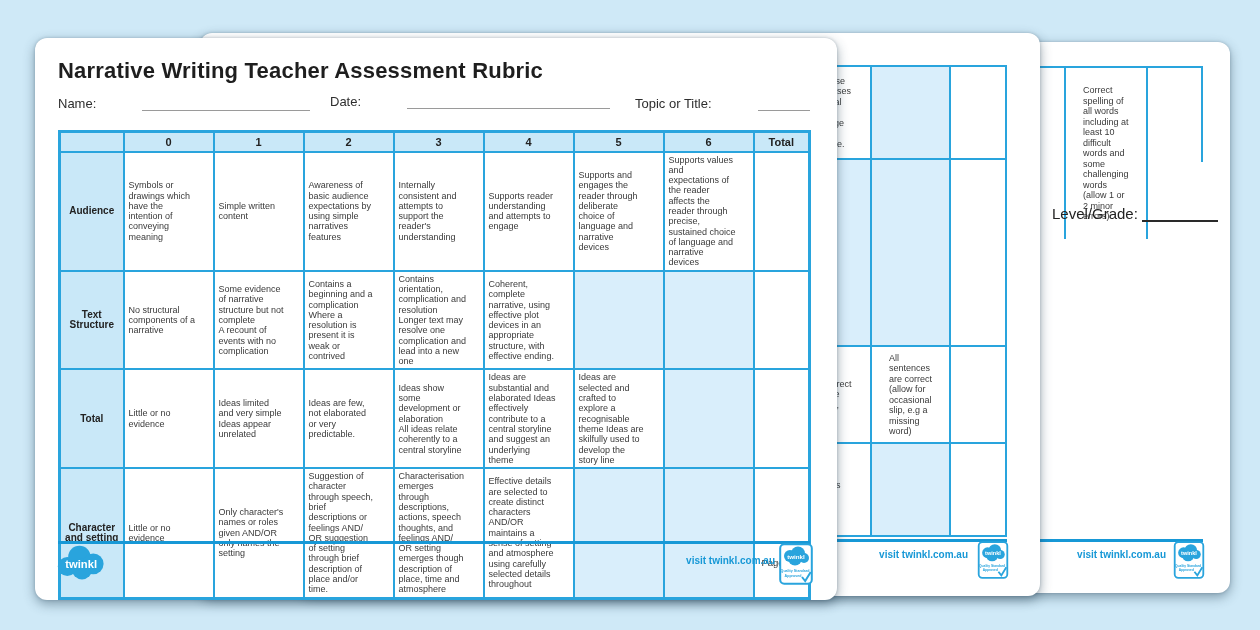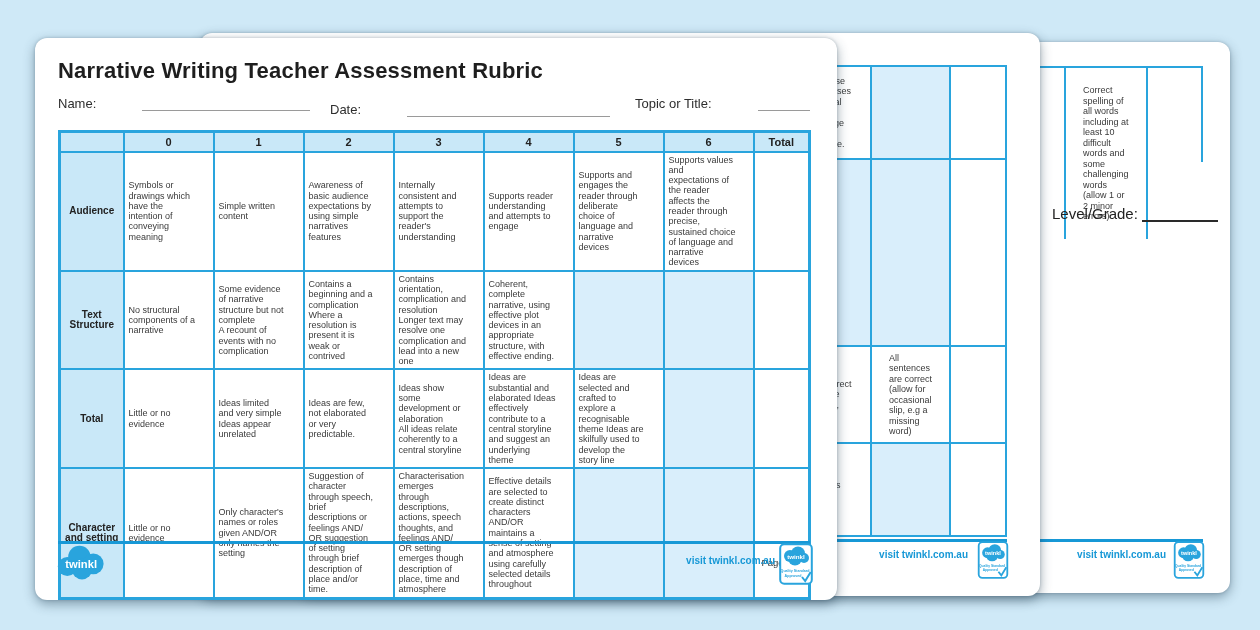--- a/index.html
+++ b/index.html
@@ -15,21 +15,21 @@
   .canvas{position:relative;width:1260px;height:630px;background:var(--bg);overflow:hidden;}
   .page{position:absolute;background:#ffffff;box-shadow:0 4px 12px rgba(30,60,80,.45),0 0 3px rgba(30,60,80,.25);border-radius:12px;}
   .page1{left:35px;top:38px;width:802px;height:562px;z-index:3;}
   .page2{left:200px;top:33px;width:840px;height:563px;z-index:2;}
   .page3{left:300px;top:42px;width:930px;height:551px;z-index:1;}
 
   
   .title{position:absolute;left:23px;top:20px;font-size:22px;font-weight:bold;color:#1e1e1e;letter-spacing:.2px;}
   .field{position:absolute;display:flex;align-items:flex-end;font-size:13px;color:#2e2e2e;gap:40px;}
   .f-name{left:23px;top:58px;width:252px;}
-  .f-date{left:295px;top:64px;width:280px;}
+  .f-date{left:295px;top:56px;width:280px;}
   .f-topic{left:600px;top:58px;width:175px;}
   .fline{flex:1;border-bottom:1.5px solid #9a9a9a;height:13px;margin-left:6px;}
 
   table.rubric{position:absolute;left:23px;top:92px;width:752px;border-collapse:collapse;table-layout:fixed;
     border:3px solid var(--blue);font-size:9px;line-height:10.3px;color:var(--ink);}
   table.rubric col.c-label{width:64px;}
   table.rubric col.c-score{width:90px;}
   table.rubric col.c-total{width:56px;}
   table.rubric th,table.rubric td{border:2px solid var(--blue);vertical-align:middle;}
   table.rubric thead th{background:var(--fill-head);font-size:11px;font-weight:bold;height:20px;color:#222;}

